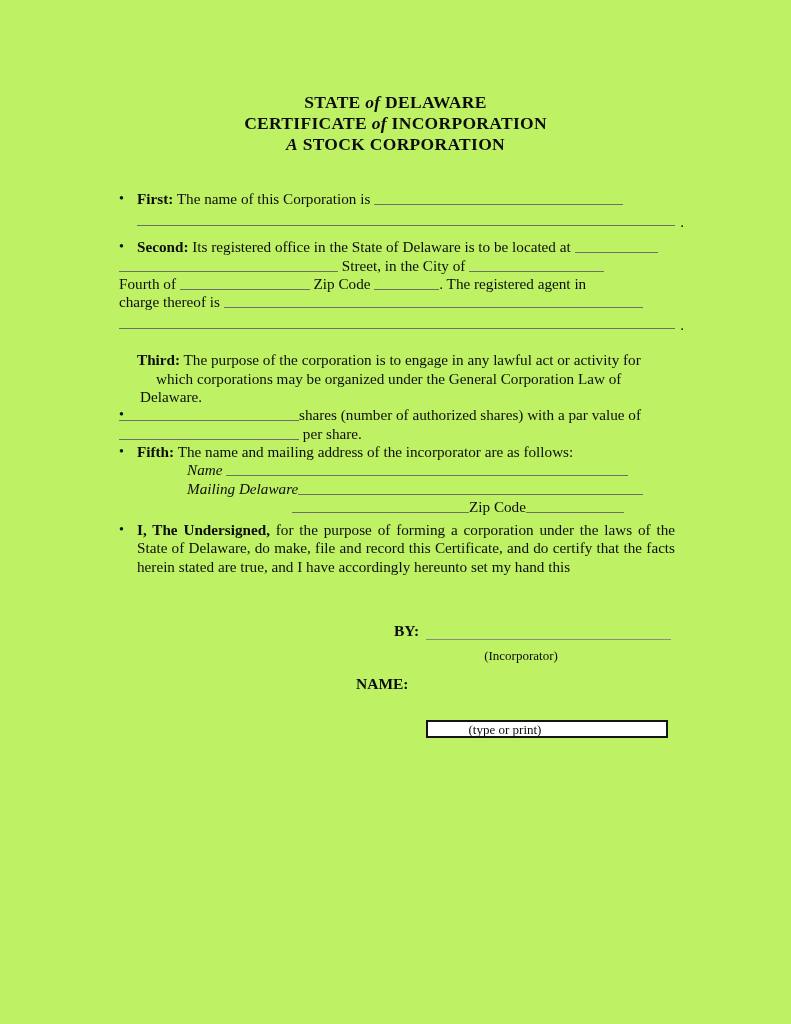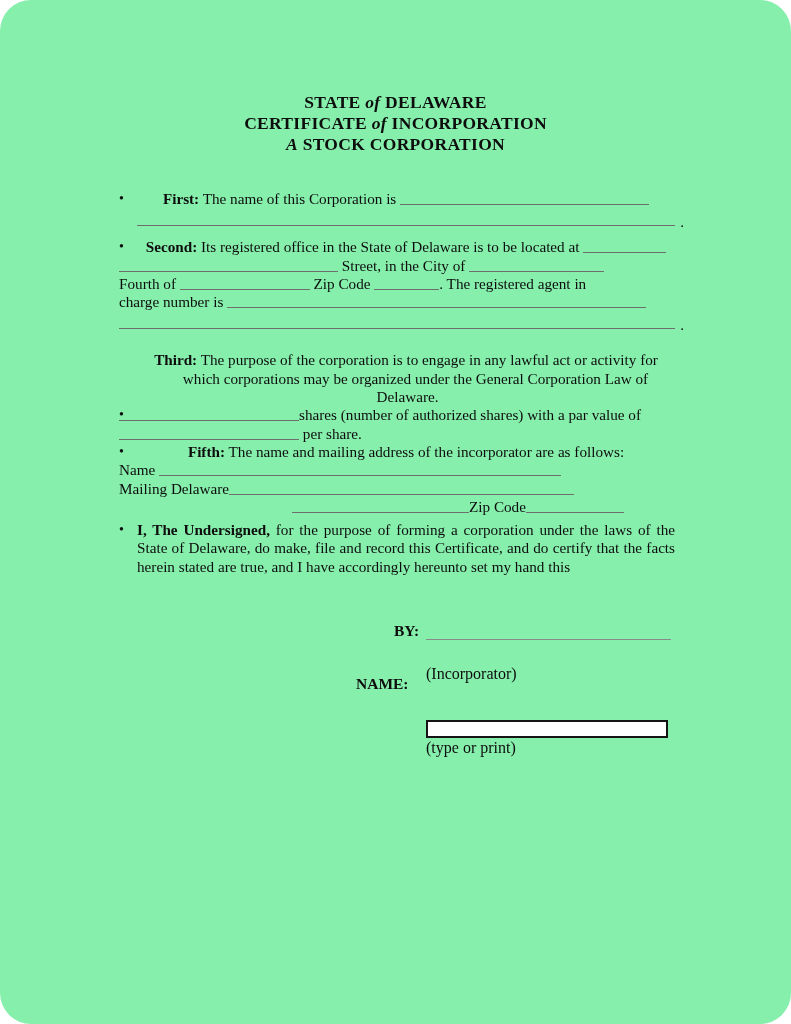--- a/index.html
+++ b/index.html
@@ -8,23 +8,22 @@
     background: #ffffff;
   }
   body {
     font-family: "Liberation Serif", "DejaVu Serif", serif;
     color: #0d0d0d;
   }
   #page {
     position: relative;
     width: 791px;
     height: 1024px;
-    background: #86efac;
+    background: #bef264;
     overflow: hidden;
-    border-radius: 31px;
   }
 
   
   .title-block {
     position: absolute;
     left: 0;
     top: 92px;
     width: 791px;
     text-align: center;
   }
@@ -59,21 +58,20 @@
     position: absolute;
     left: 0;
     top: 0;
     width: 18px;
     font-size: 14px;
     line-height: 18.3px;
     text-align: left;
   }
   .item-body {
     margin-left: 18px;
-    text-align: center;
   }
   .lead {
     font-weight: bold;
   }
 
   
   .blank {
     display: inline-block;
     border-bottom: 1.15px solid #6e6e6e;
     height: 13px;
@@ -95,20 +93,22 @@
     text-align: justify;
     text-justify: inter-word;
   }
 
   
   .gap-sm { height: 5px; }
   .gap-md { height: 12px; }
   .gap-lg { height: 22px; }
 
   .indent-sub {
+    margin-left: 68px;
+    font-style: italic;
   }
 
   
   .sig-block {
     position: absolute;
     left: 0;
     top: 620px;
     width: 791px;
     font-size: 15.2px;
   }
@@ -127,23 +127,22 @@
     height: 0;
   }
   .sig-box {
     position: absolute;
     border: 2.2px solid #141414;
     background: #ffffff;
     box-sizing: border-box;
   }
   .sig-caption {
     position: absolute;
-    text-align: left;
-    font-size: 16px;
-    margin-top: 17px;
+    text-align: center;
+    font-size: 13px;
   }
 </style>
 </head>
 <body>
 
 <div id="page">
 
   <div class="title-block">
     <div class="title-line"><span>STATE </span><span class="it">of</span><span> DELAWARE</span></div>
     <div class="title-line"><span>CERTIFICATE </span><span class="it">of</span><span> INCORPORATION</span></div>
@@ -171,21 +170,21 @@
         <span class="lead">Second:</span><span> Its registered office in the State of Delaware is to be located at </span><span class="blank" style="width:83px"></span>
       </div>
       <div style="margin-left:0">
         <div style="white-space:nowrap">
           <span class="blank" style="width:219px"></span><span> Street, in the City of </span><span class="blank" style="width:135px"></span>
         </div>
         <div style="white-space:nowrap">
           <span>Fourth of </span><span class="blank" style="width:130px"></span><span> Zip Code </span><span class="blank" style="width:65px"></span><span>.</span><span> The registered agent in</span>
         </div>
         <div style="white-space:nowrap">
-          <span>charge number is </span><span class="blank" style="width:419px"></span>
+          <span>charge thereof is </span><span class="blank" style="width:419px"></span>
         </div>
         <div class="rule-row tail"></div>
         <div style="position:relative;height:0">
           <span style="position:absolute;right:-9px;top:-13px" class="period-after">.</span>
         </div>
       </div>
     </div>
 
     <div class="gap-lg"></div>
 
@@ -242,18 +241,18 @@
     </div>
     <div class="sig-row" style="height:20px">
       <span class="sig-caption" style="left:426px;top:6px;width:190px">(Incorporator)</span>
     </div>
 
     <div class="sig-row" style="height:32px">
       <span class="sig-label" style="left:356px;top:13px">NAME:</span>
       <span class="sig-box" style="left:426px;top:58px;width:242px;height:18px"></span>
     </div>
     <div class="sig-row" style="height:20px">
-      <span class="sig-caption" style="left:426px;top:28px;width:190px">(type or print)</span>
+      <span class="sig-caption" style="left:410px;top:28px;width:190px">(type or print)</span>
     </div>
 
   </div>
 
 </div>
 
 </body></html>

